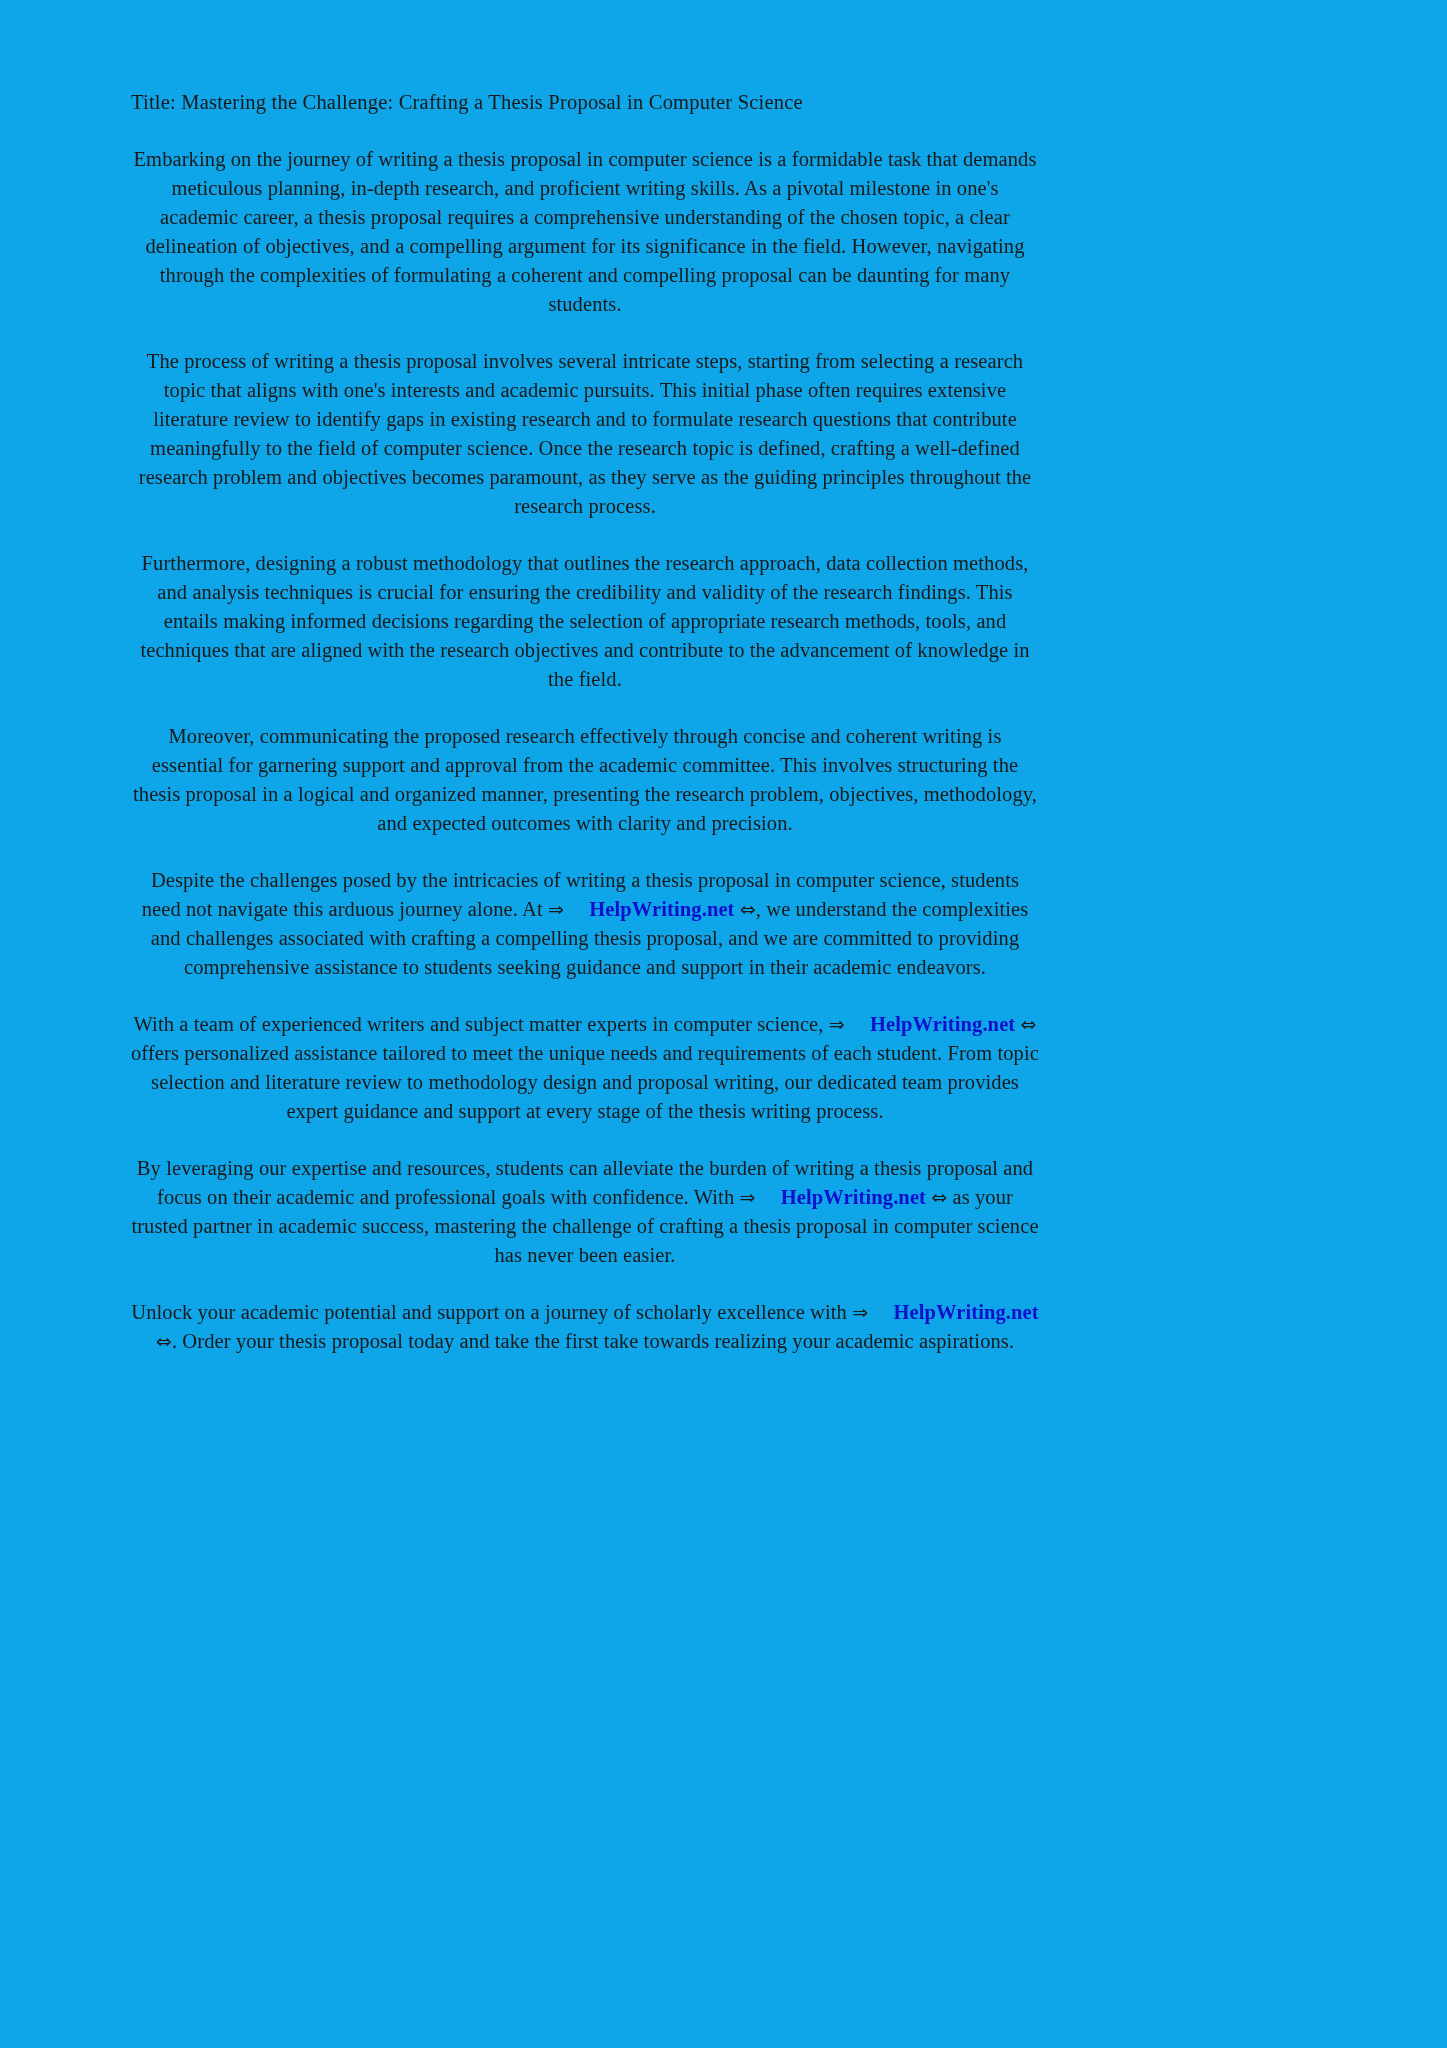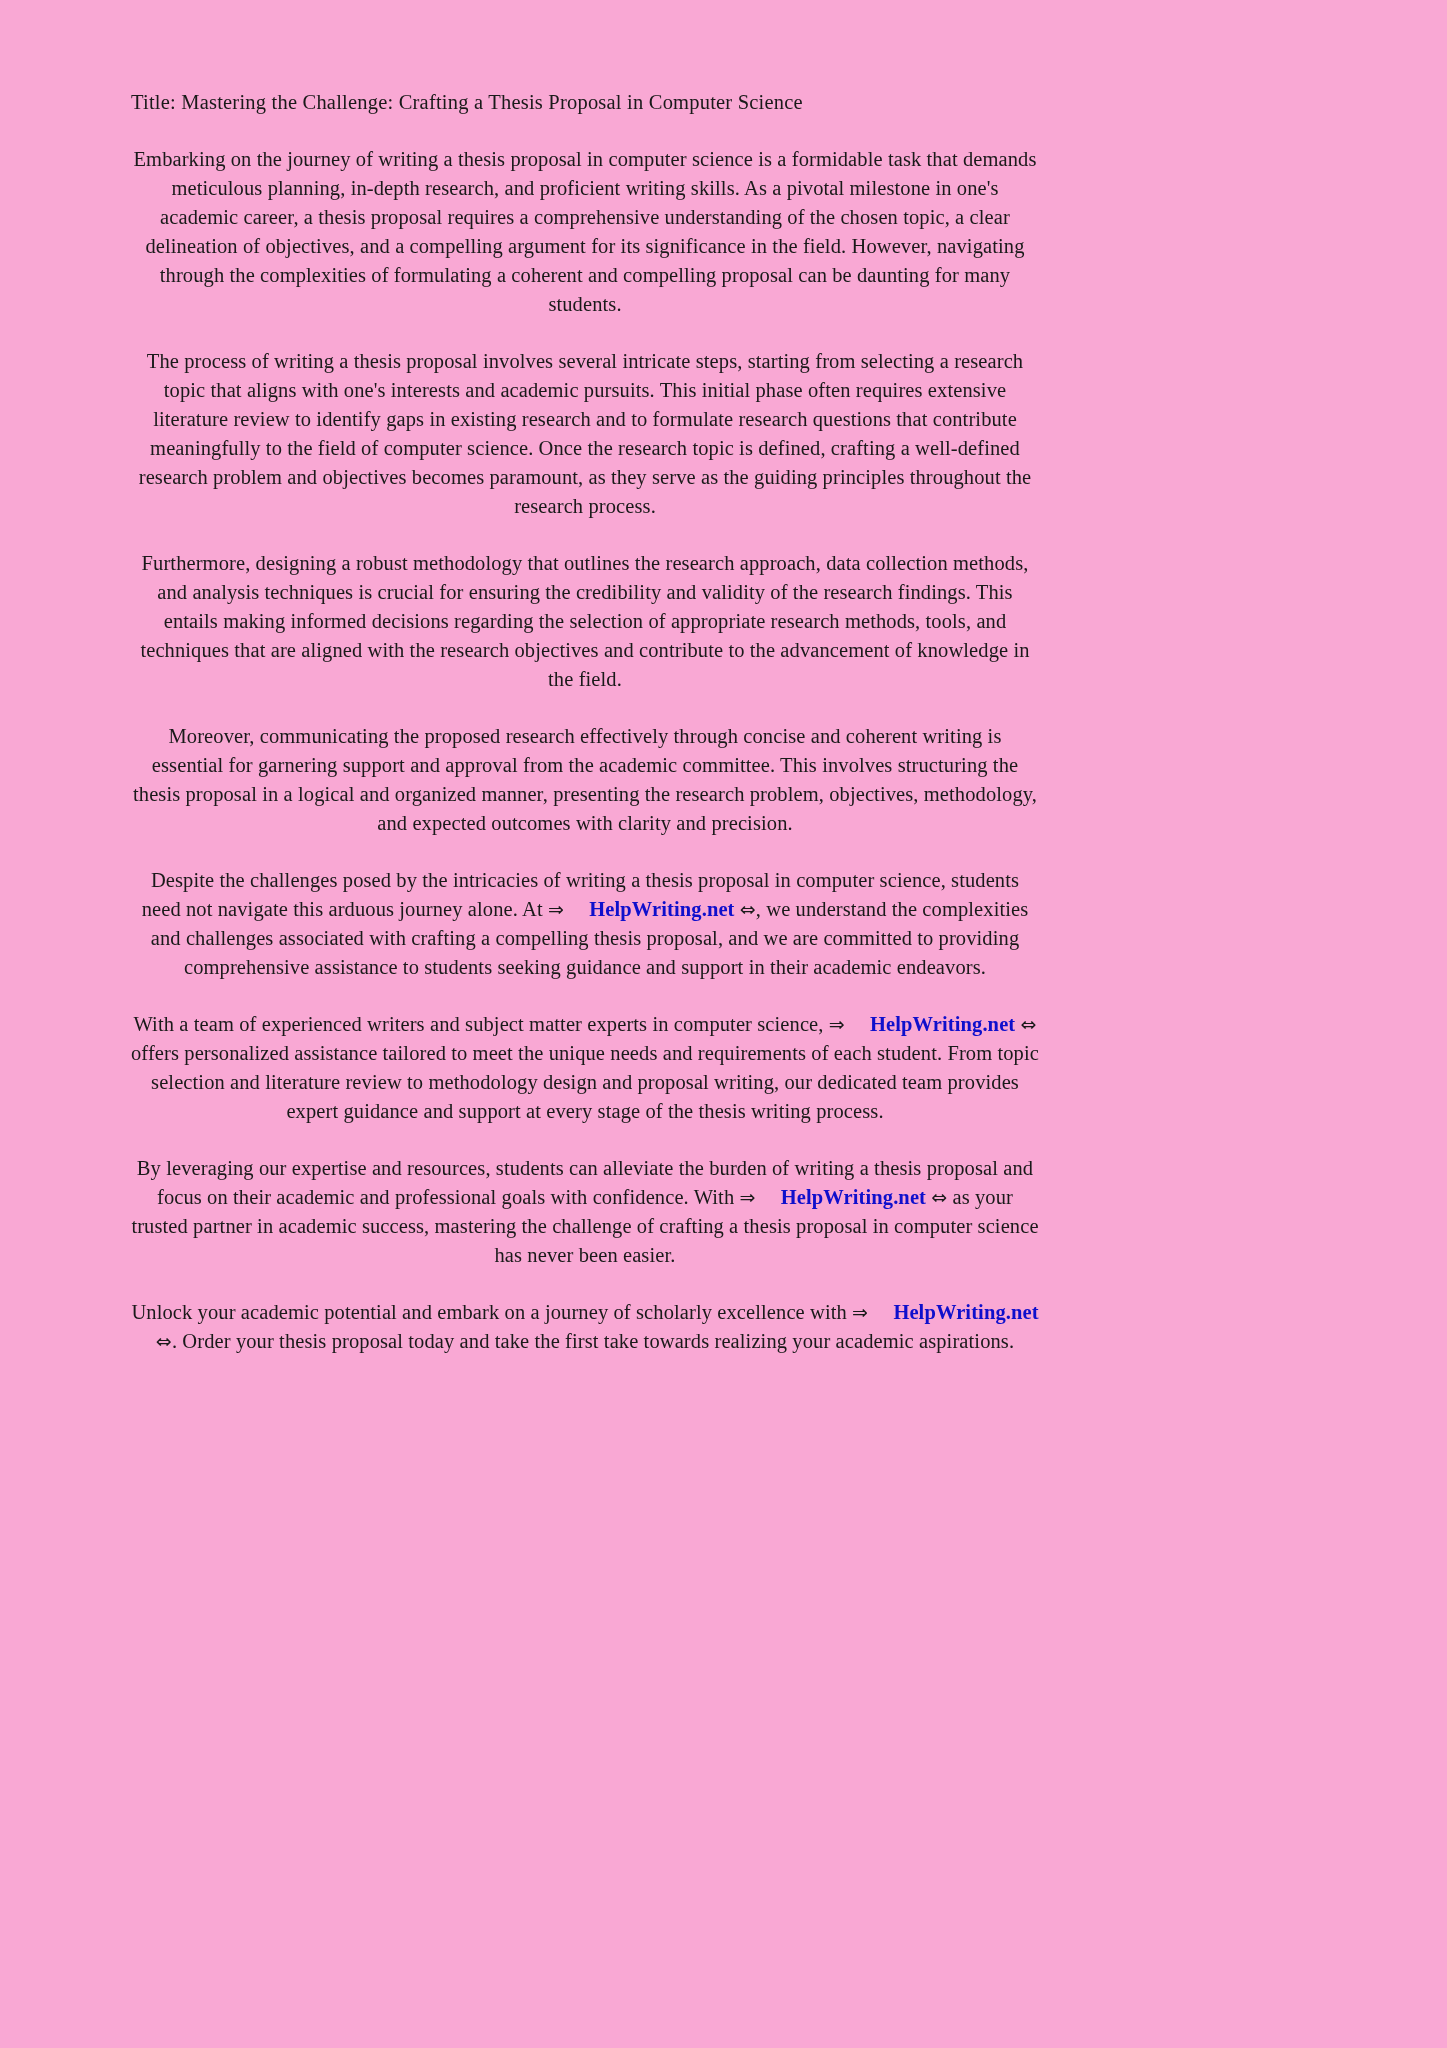--- a/index.html
+++ b/index.html
@@ -8,21 +8,21 @@
     background: #ffffff;
   }
   body {
     font-family: "Liberation Serif", "DejaVu Serif", serif;
     color: #000000;
   }
   .page {
     position: relative;
     width: 1447px;
     height: 2048px;
-    background: #f9a8d4;
+    background: #0ea5e9;
     overflow: hidden;
     box-sizing: border-box;
   }
   .content {
     position: absolute;
     left: 131px;
     top: 88px;
     width: 908px;
   }
   .doc-title {
@@ -75,16 +75,16 @@
     <p class="para">Furthermore, designing a robust methodology that outlines the research approach, data collection methods, and analysis techniques is crucial for ensuring the credibility and validity of the research findings. This entails making informed decisions regarding the selection of appropriate research methods, tools, and techniques that are aligned with the research objectives and contribute to the advancement of knowledge in the field.</p>
 
     <p class="para">Moreover, communicating the proposed research effectively through concise and coherent writing is essential for garnering support and approval from the academic committee. This involves structuring the thesis proposal in a logical and organized manner, presenting the research problem, objectives, methodology, and expected outcomes with clarity and precision.</p>
 
     <p class="para"><span>Despite the challenges posed by the intricacies of writing a thesis proposal in computer science, students need not navigate this arduous journey alone. At </span><span class="nowrap-link"><span class="arrow-glyph">⇒</span> <span class="link-brand">HelpWriting.net</span> <span class="arrow-glyph">⇔</span></span><span>, we understand the complexities and challenges associated with crafting a compelling thesis proposal, and we are committed to providing comprehensive assistance to students seeking guidance and support in their academic endeavors.</span></p>
 
     <p class="para"><span>With a team of experienced writers and subject matter experts in computer science, </span><span><span class="arrow-glyph">⇒</span> <span class="link-brand">HelpWriting.net</span> <span class="arrow-glyph">⇔</span></span><span> offers personalized assistance tailored to meet the unique needs and requirements of each student. From topic selection and literature review to methodology design and proposal writing, our dedicated team provides expert guidance and support at every stage of the thesis writing process.</span></p>
 
     <p class="para"><span>By leveraging our expertise and resources, students can alleviate the burden of writing a thesis proposal and focus on their academic and professional goals with confidence. With </span><span><span class="arrow-glyph">⇒</span> <span class="link-brand">HelpWriting.net</span> <span class="arrow-glyph">⇔</span></span><span> as your trusted partner in academic success, mastering the challenge of crafting a thesis proposal in computer science has never been easier.</span></p>
 
-    <p class="para"><span>Unlock your academic potential and embark on a journey of scholarly excellence with </span><span><span class="arrow-glyph">⇒</span> <span class="link-brand">HelpWriting.net</span> <span class="arrow-glyph">⇔</span></span><span>. Order your thesis proposal today and take the first take towards realizing your academic aspirations.</span></p>
+    <p class="para"><span>Unlock your academic potential and support on a journey of scholarly excellence with </span><span><span class="arrow-glyph">⇒</span> <span class="link-brand">HelpWriting.net</span> <span class="arrow-glyph">⇔</span></span><span>. Order your thesis proposal today and take the first take towards realizing your academic aspirations.</span></p>
 
   </div>
 </div>
 
 </body></html>

